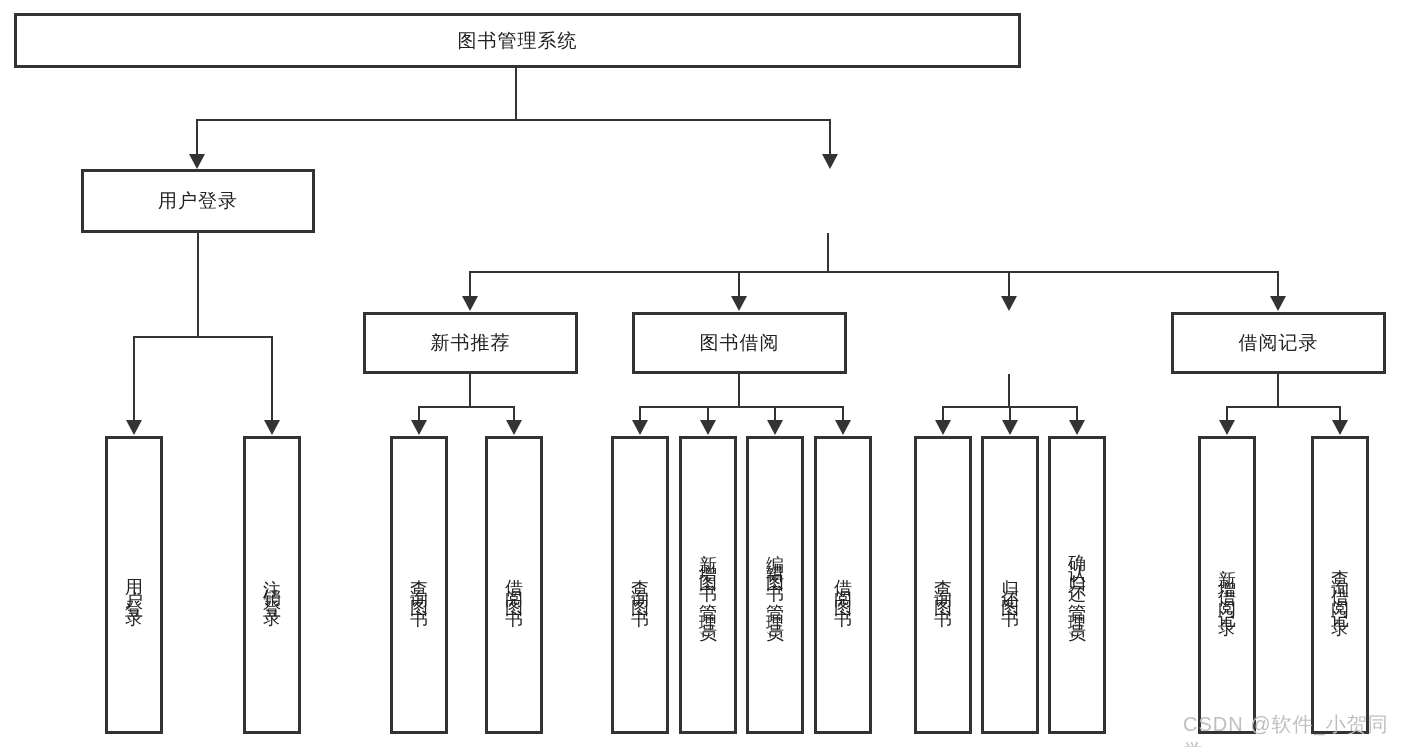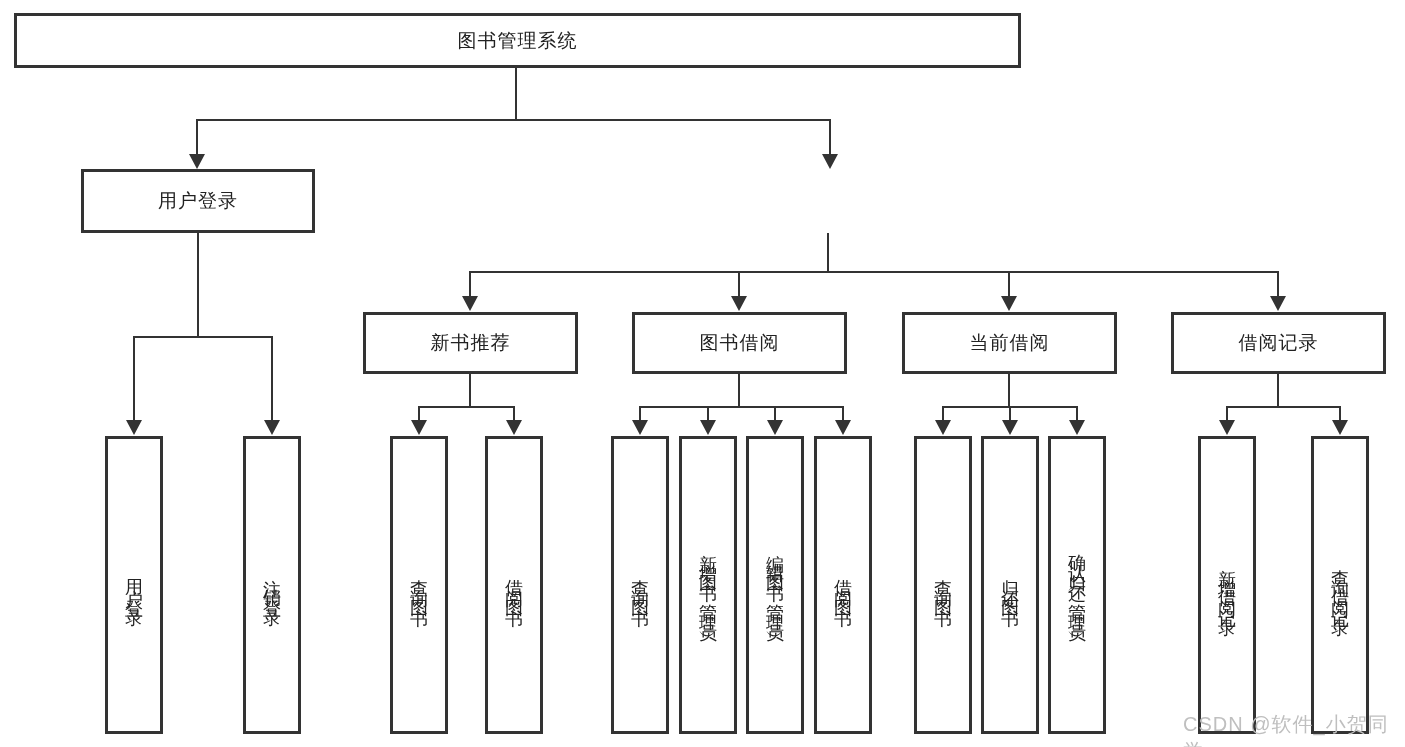--- a/index.html
+++ b/index.html
@@ -77,23 +77,20 @@
   <div class="vl" style="left:1008px;top:271px;height:26px;"></div>
   <div class="arr" style="left:1001px;top:296px;"></div>
   <div class="vl" style="left:1277px;top:271px;height:26px;"></div>
   <div class="arr" style="left:1270px;top:296px;"></div>
 
   <div class="box" style="left:363px;top:312px;width:215px;height:62px;">
     <span>新书推荐</span>
   </div>
   <div class="box" style="left:632px;top:312px;width:215px;height:62px;">
     <span>图书借阅</span>
-  </div>
-  <div class="box" style="left:902px;top:312px;width:215px;height:62px;">
-    <span>当前借阅</span>
   </div>
   <div class="box" style="left:1171px;top:312px;width:215px;height:62px;">
     <span>借阅记录</span>
   </div>
 
   <div class="vl" style="left:469px;top:374px;height:32px;"></div>
   <div class="hl" style="left:418px;top:406px;width:97px;"></div>
   <div class="vl" style="left:418px;top:406px;height:15px;"></div>
   <div class="arr" style="left:411px;top:420px;"></div>
   <div class="vl" style="left:513px;top:406px;height:15px;"></div>

